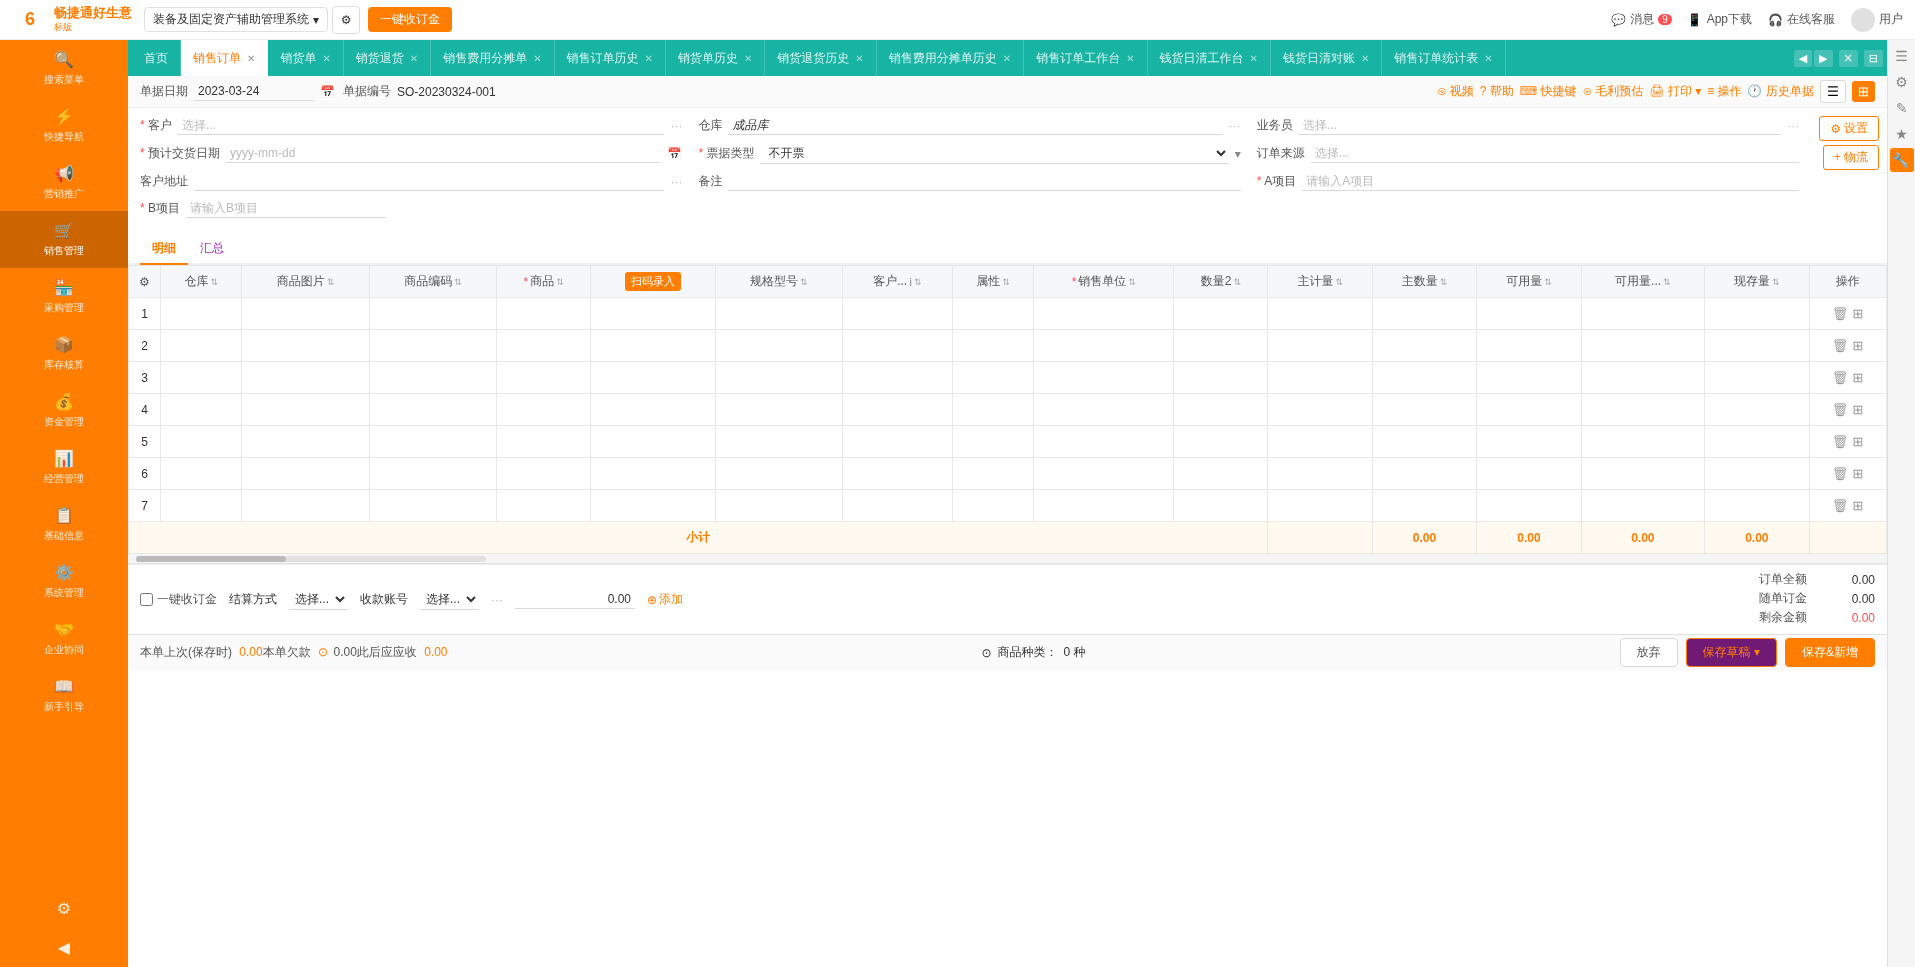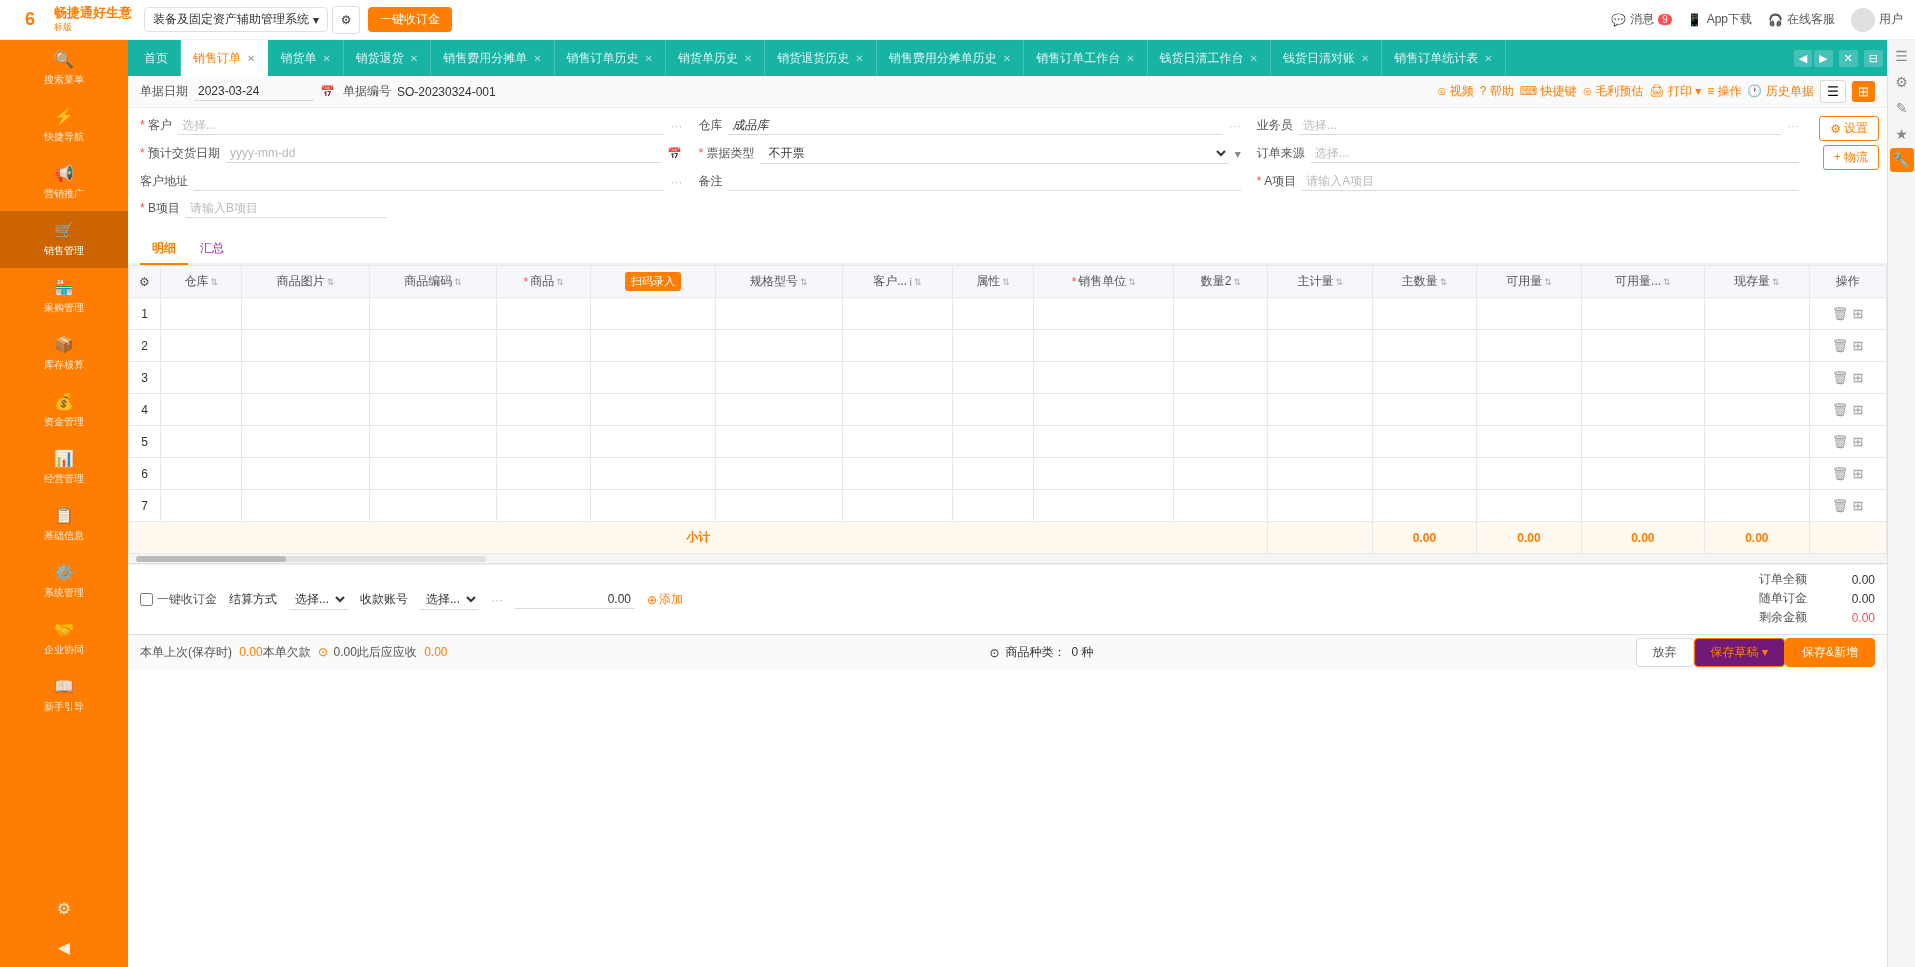--- a/index.html
+++ b/index.html
@@ -82,21 +82,21 @@
 
     
     .summary-right { margin-left: auto; text-align: right; font-size: 12px; }
     .summary-row { display: flex; align-items: center; justify-content: flex-end; gap: 8px; margin-bottom: 2px; }
     .summary-label { color: #555; }
     .summary-value { color: #333; min-width: 60px; text-align: right; }
 
     
     .status-bar { height: 36px; background: #fafafa; border-top: 1px solid #e0e0e0; display: flex; align-items: center; padding: 0 12px; justify-content: space-between; }
     .status-left { display: flex; align-items: center; font-size: 12px; color: #555; }
-    .status-right { display: flex; align-items: flex-start; gap: 0; }
+    .status-right { display: flex; align-items: flex-start; gap: 8px; }
     .btn-discard { background: #fff; border: 1px solid #d9d9d9; color: #555; padding: 5px 16px; border-radius: 4px; cursor: pointer; font-size: 12px; }
     .btn-save-draft { background: #701a75; border: 1px solid #ff7d00; color: #ff7d00; padding: 5px 16px; border-radius: 4px; cursor: pointer; font-size: 12px; }
     .btn-save-new { background: #ff7d00; border: 1px solid #ff7d00; color: #fff; padding: 5px 16px; border-radius: 4px; cursor: pointer; font-size: 12px; }
 
     
     .right-icon { width: 24px; height: 24px; display: flex; align-items: center; justify-content: center; cursor: pointer; color: #888; font-size: 14px; border-radius: 3px; }
     .right-icon.active { background: #ff7d00; color: #fff; }
     .form-top-btn { border: 1px solid #ff7d00; color: #ff7d00; background: #fff; border-radius: 3px; padding: 3px 10px; font-size: 12px; cursor: pointer; display: flex; align-items: center; gap: 3px; }
     .form-line { display: flex; align-items: center; gap: 16px; margin-bottom: 8px; }
     .field-group { display: flex; align-items: center; gap: 6px; }

